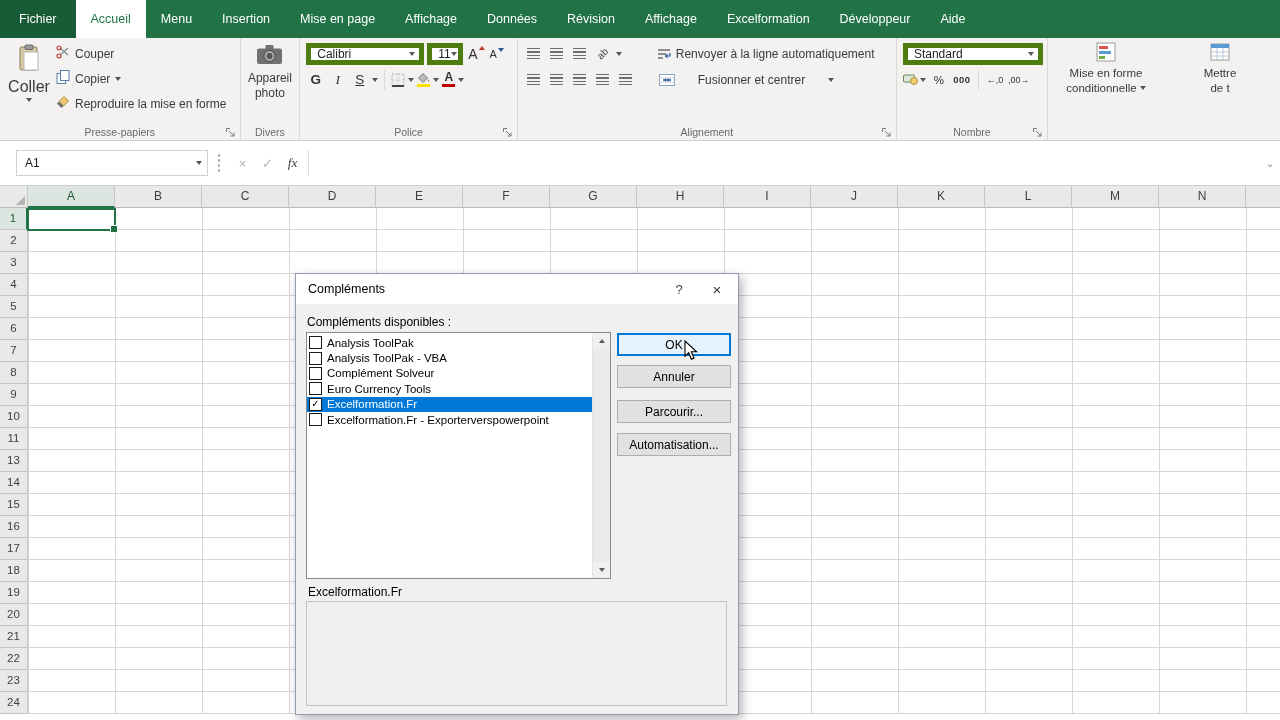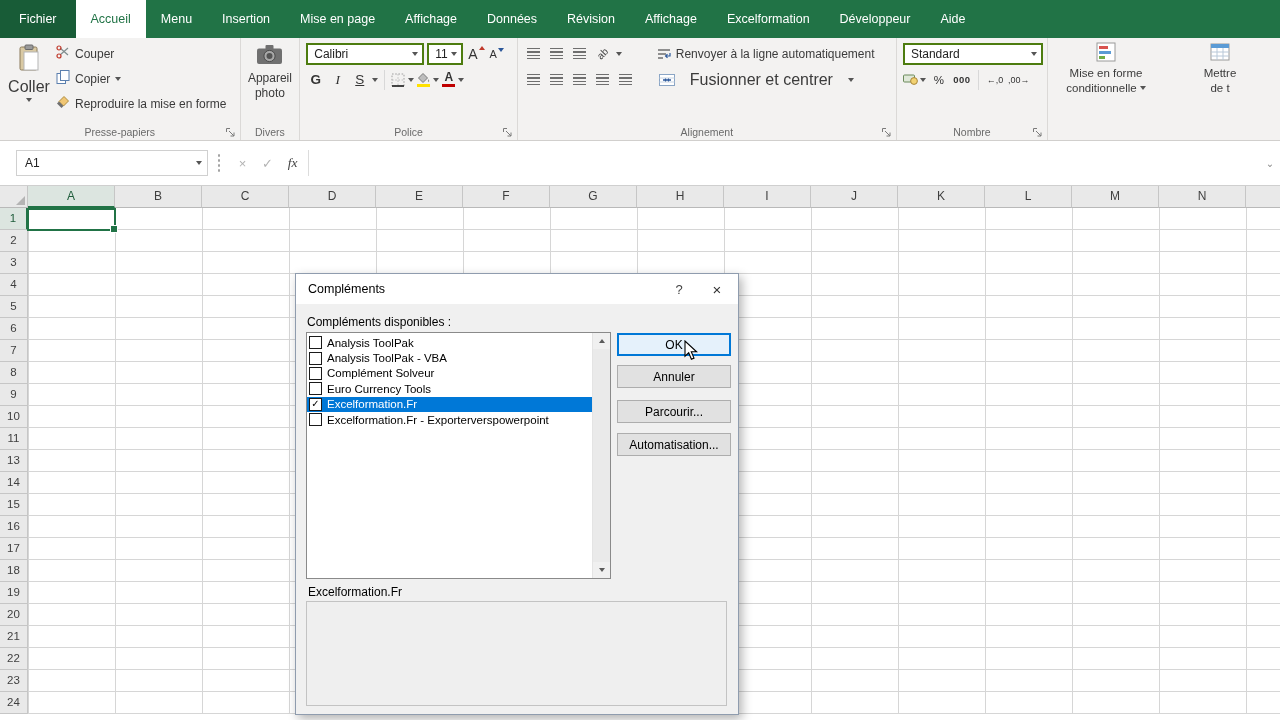--- a/index.html
+++ b/index.html
@@ -26,42 +26,42 @@
 
   .clipc{display:flex;padding:3px 0 0 5px;}
   .paste{width:48px;display:flex;flex-direction:column;align-items:center;padding-top:3px;font-size:16px;color:#3b3b3b;gap:2px;}
   .clipcol{display:flex;flex-direction:column;margin-left:3px;}
   .rbtn{display:flex;align-items:center;gap:5px;height:25px;font-size:12px;color:#3b3b3b;white-space:nowrap;}
 
   .diversc{display:flex;flex-direction:column;align-items:center;padding-top:6px;font-size:12px;color:#3b3b3b;text-align:center;line-height:1.2;gap:3px;}
 
   .prow,.arow,.nrow{display:flex;align-items:center;height:23px;margin:3px 0 0 6px;gap:3px;}
   .prow:first-child,.arow:first-child,.nrow:first-child{margin-top:4px;}
-  .combo{background:#fff;border:2px solid #4d7c0f;height:22px;box-sizing:border-box;display:flex;align-items:center;font-size:12px;padding-left:6px;color:#222;}
+  .combo{background:#fff;border:5px solid #4d7c0f;height:22px;box-sizing:border-box;display:flex;align-items:center;font-size:12px;padding-left:6px;color:#222;}
   .combo .dd{margin-left:auto;margin-right:4px;}
   .combo.font{width:118px}.combo.size{width:36px}.combo.num{width:140px}
   .fmt{min-width:19px;height:22px;display:flex;align-items:center;justify-content:center;font-size:13.5px;color:#333;}
   .fmt.b{font-weight:bold}.fmt.i{font-style:italic;font-family:"Liberation Serif",serif}.fmt.u{text-decoration:underline}
   .afont{position:relative;font-size:14px;color:#333;padding:0 7px 0 2px;height:22px;display:flex;align-items:center;}
   .afont::before{content:"A";}
   .afont.small{font-size:11px;}
   .afont i{position:absolute;top:3px;right:0;width:0;height:0;border-left:3px solid transparent;border-right:3px solid transparent;}
   .afont.grow i{border-bottom:4px solid #c0392b;}
   .afont.small i{border-top:4px solid #2b579a;top:5px;}
   .stack{display:flex;flex-direction:column;align-items:center;justify-content:center;gap:1px;height:22px;}
   .cbar{width:13px;height:3px;}
   .cbar.yellow{background:#FFE100}.cbar.red{background:#C00000}
   .fcA::before{content:"A";font-size:12px;font-weight:bold;color:#333;line-height:11px;}
 
   .alni{width:20px;height:20px;display:flex;align-items:center;justify-content:center;}
   .lines{width:13px;height:11px;background:repeating-linear-gradient(to bottom,#6f6f6f 0 1.4px,transparent 1.4px 3.3px);}
   .orient-i{display:inline-block;transform:rotate(-45deg);font-size:10px;color:#444;}
   .orient-i::before{content:"ab";}
   .wrapbtn{display:flex;align-items:center;gap:5px;font-size:12px;color:#3b3b3b;margin-left:32px;white-space:nowrap;}
-  .mergebtn{display:flex;align-items:center;gap:15px;font-size:16px;color:#3b3b3b;margin-left:20px;white-space:nowrap;}
+  .mergebtn{display:flex;align-items:center;gap:23px;font-size:12px;color:#3b3b3b;margin-left:20px;white-space:nowrap;}
 
   .nico{height:22px;min-width:20px;display:flex;align-items:center;justify-content:center;font-size:11.5px;color:#333;gap:2px;}
   .thou{font-size:9.5px;font-weight:bold;letter-spacing:.5px;}
   .decs{font-size:9px;color:#333;}
 
   .stylesc{display:flex;padding:4px 0 0 10px;}
   .bigv{display:flex;flex-direction:column;align-items:center;font-size:11.5px;color:#3b3b3b;line-height:1.3;width:96px;}
   .bigv .ddrow{display:flex;align-items:center;gap:3px;}
   .bigv.tablebtn{width:120px;margin-left:6px;}
 

